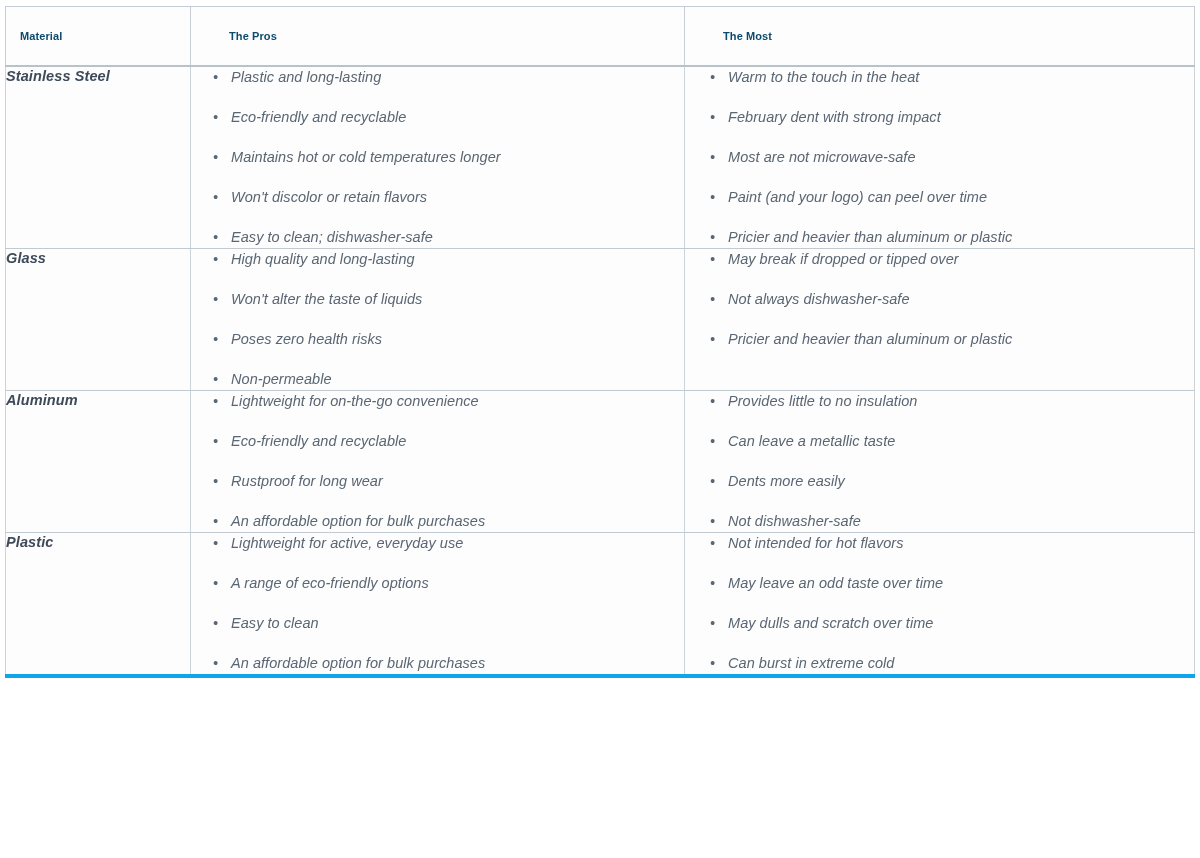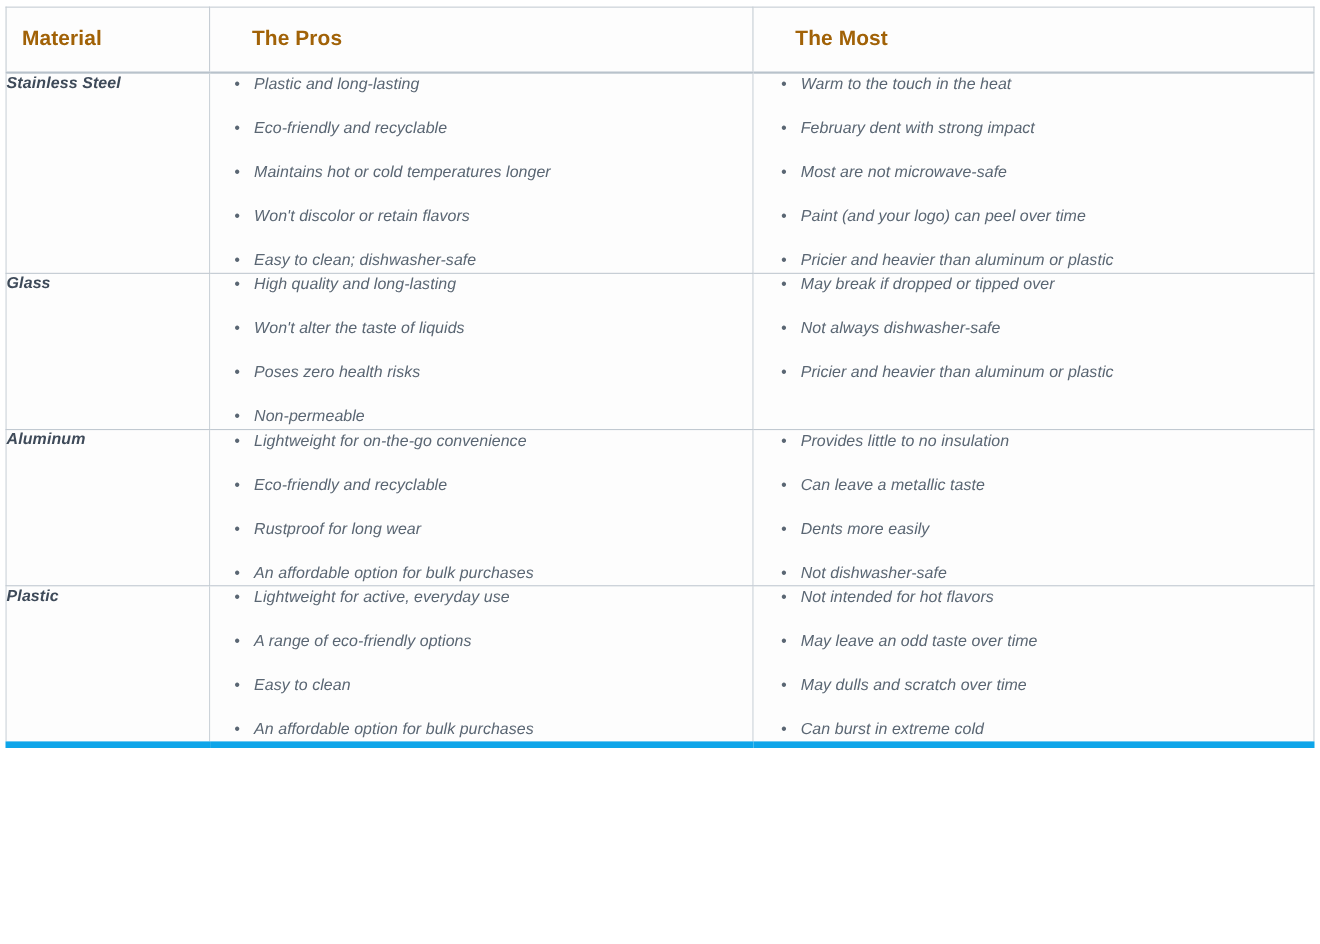--- a/index.html
+++ b/index.html
@@ -34,23 +34,23 @@
   table.compare col.c-material { width: 185px; }
   table.compare col.c-pros     { width: 494px; }
   table.compare col.c-cons     { width: 510px; }
 
   table.compare thead th {
     height: 58px;
     padding: 0 0 0 14px;
     margin: 0;
     text-align: left;
     vertical-align: middle;
-    font-size: 19px;
+    font-size: 11px;
     font-weight: bold;
-    color: #a16207;
+    color: #0c4a6e;
     letter-spacing: 0.1px;
     background: #fdfdfd;
     border-top: 1px solid #c6cdd4;
     border-bottom: 2px solid #b8c2cb;
     border-left: 1px solid #c6cdd4;
     border-right: 1px solid #c6cdd4;
   }
   table.compare thead th.th-pros,
   table.compare thead th.th-cons {
     padding-left: 38px;
@@ -62,21 +62,21 @@
   table.compare tbody td {
     vertical-align: top;
     background: #fdfdfd;
     border-left: 1px solid #ccd3d9;
     border-right: 1px solid #ccd3d9;
     border-bottom: 1px solid #c1c9d1;
     padding: 0;
     font-style: italic;
   }
   table.compare tbody tr:last-child td {
-    border-bottom: 6px solid #0ea5e9;
+    border-bottom: 4px solid #0ea5e9;
   }
 
   td.cell-material {
     padding: 20px 10px 20px 14px;
   }
   .material-name {
     font-size: 14.5px;
     font-weight: bold;
     color: #3e4a59;
     line-height: 1.3;

